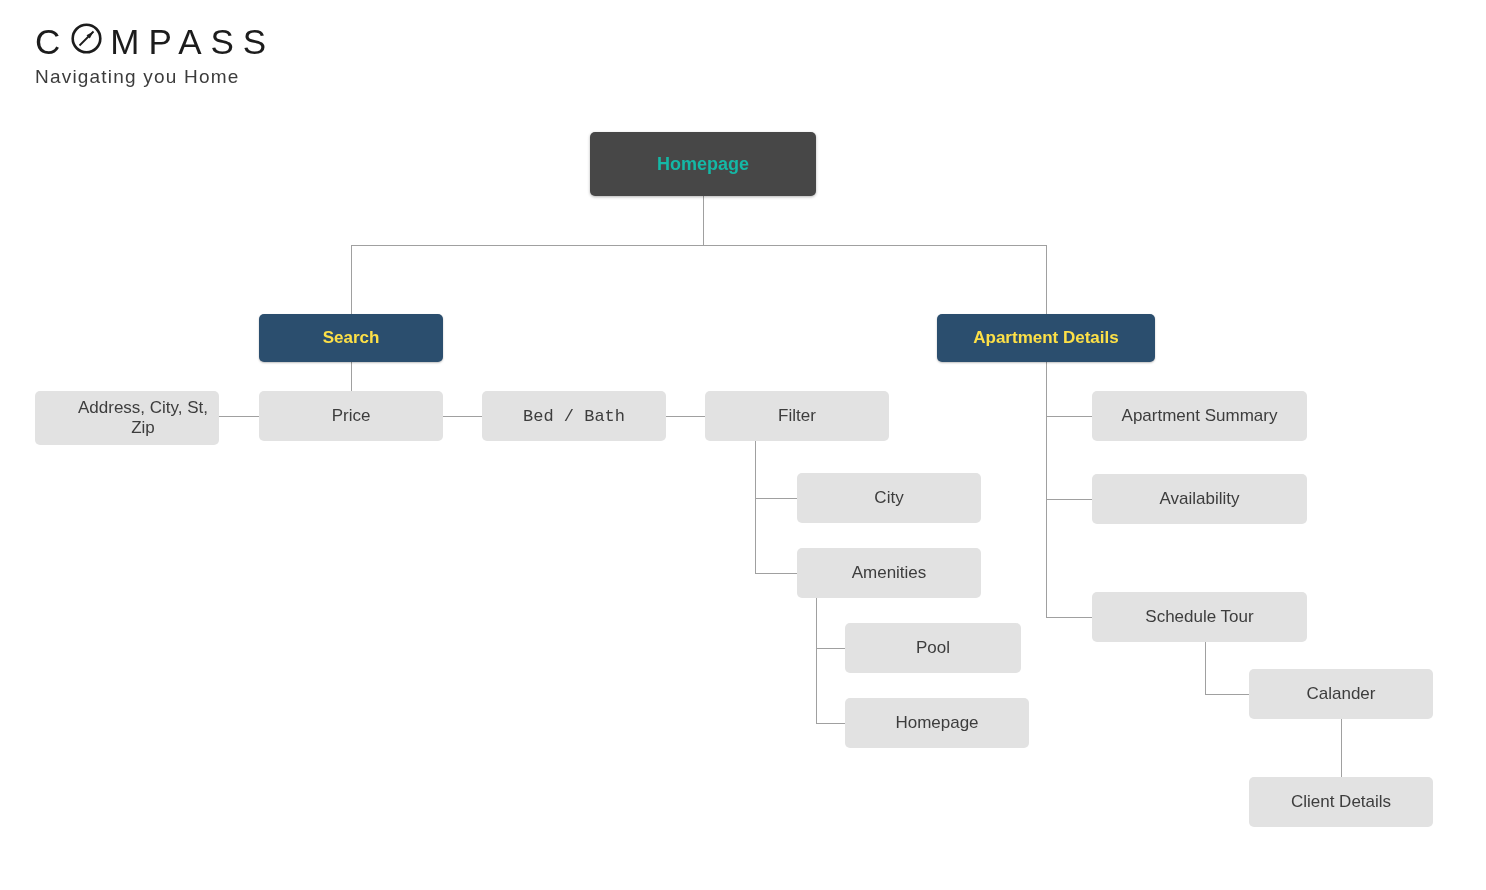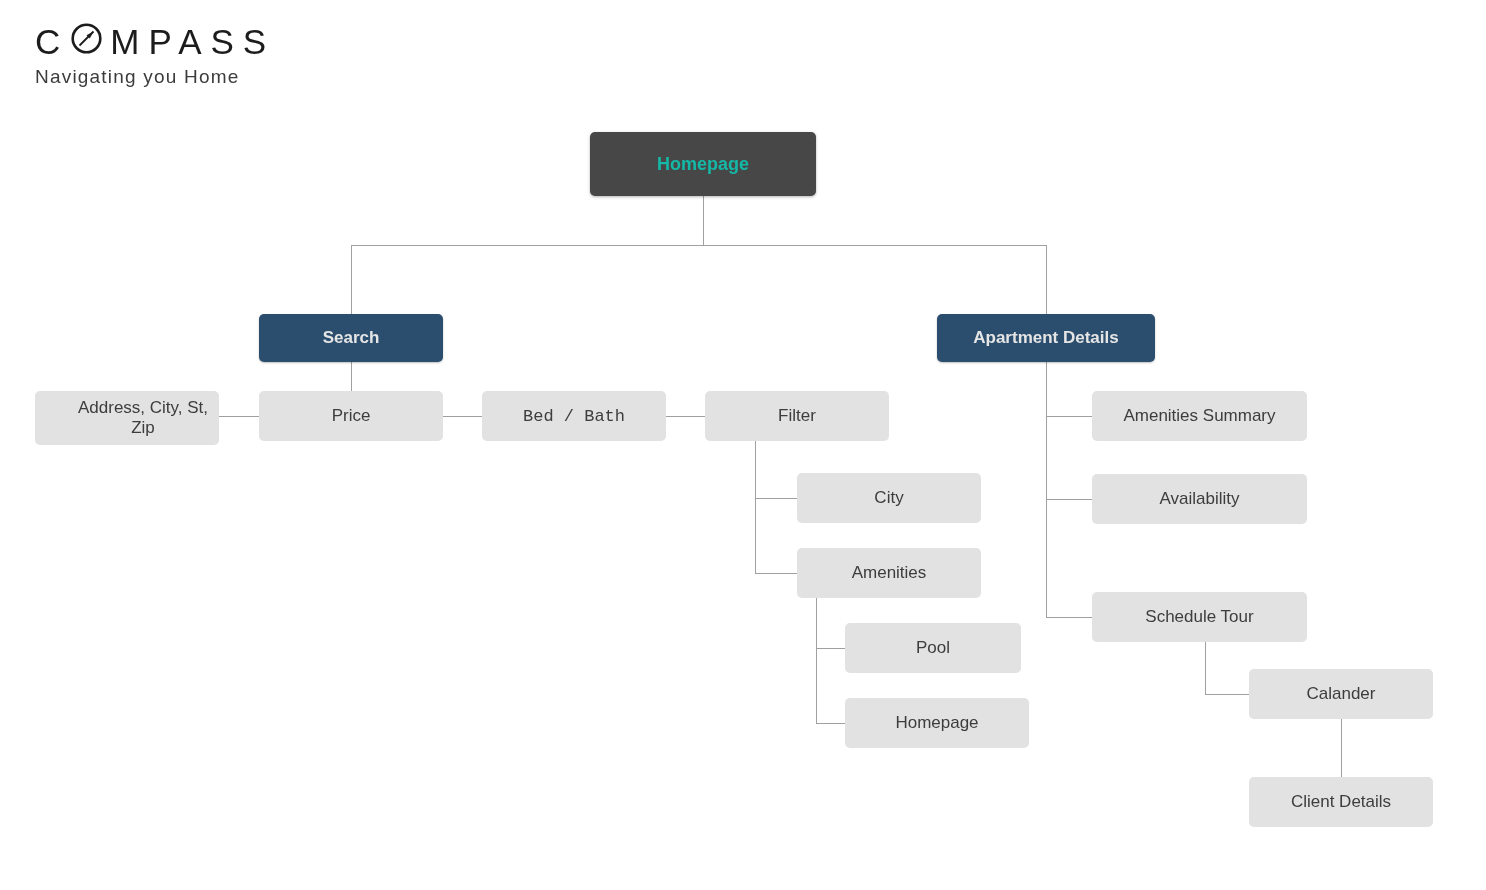--- a/index.html
+++ b/index.html
@@ -36,21 +36,21 @@
     text-align:center;
     box-sizing:border-box;
   }
   .node.root{
     background:var(--root-fill,#474747);
     color:#14b8a6;font-weight:bold;font-size:18px;
     box-shadow:0 1px 3px rgba(0,0,0,0.3);
   }
   .node.branch{
     background:var(--branch-fill,#2b4e6e);
-    color:#e5e5e5;font-weight:bold;
+    color:#fde047;font-weight:bold;
     box-shadow:0 1px 2px rgba(0,0,0,0.25);
   }
   .node.leaf{
     background:var(--leaf-fill,#e2e2e2);
     color:var(--leaf-text,#3d3d3d);
   }
 </style>
 </head>
 <body>
 
@@ -108,21 +108,21 @@
   <div class="node leaf" style="left:705px;top:391px;width:184px;height:50px;">Filter</div>
 
   <div class="node leaf" style="left:797px;top:473px;width:184px;height:50px;">City</div>
 
   <div class="node leaf" style="left:797px;top:548px;width:184px;height:50px;">Amenities</div>
 
   <div class="node leaf" style="left:845px;top:623px;width:176px;height:50px;">Pool</div>
 
   <div class="node leaf" style="left:845px;top:698px;width:184px;height:50px;">Homepage</div>
 
-  <div class="node leaf" style="left:1092px;top:391px;width:215px;height:50px;">Amenities Summary</div>
+  <div class="node leaf" style="left:1092px;top:391px;width:215px;height:50px;">Apartment Summary</div>
 
   <div class="node leaf" style="left:1092px;top:474px;width:215px;height:50px;">Availability</div>
 
   <div class="node leaf" style="left:1092px;top:592px;width:215px;height:50px;">Schedule Tour</div>
 
   <div class="node leaf" style="left:1249px;top:669px;width:184px;height:50px;">Calander</div>
 
   <div class="node leaf" style="left:1249px;top:777px;width:184px;height:50px;">Client Details</div>
 
 </div>

